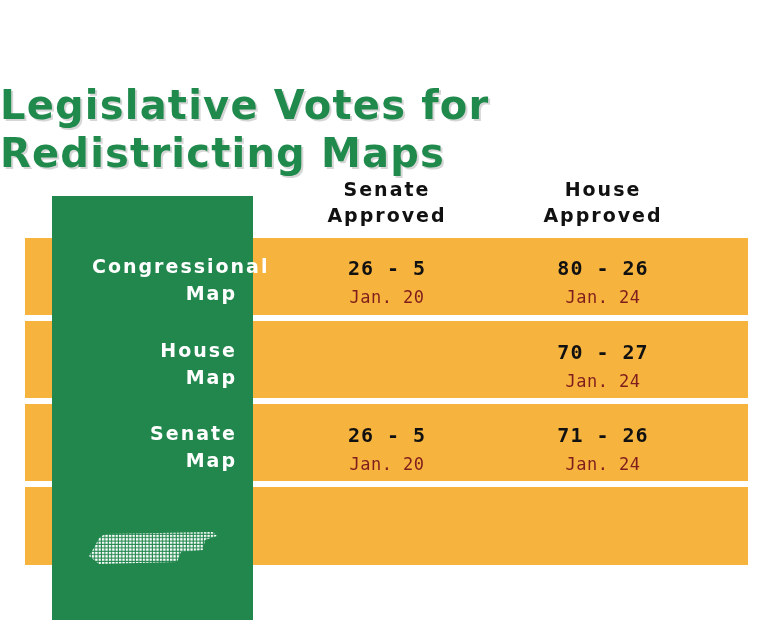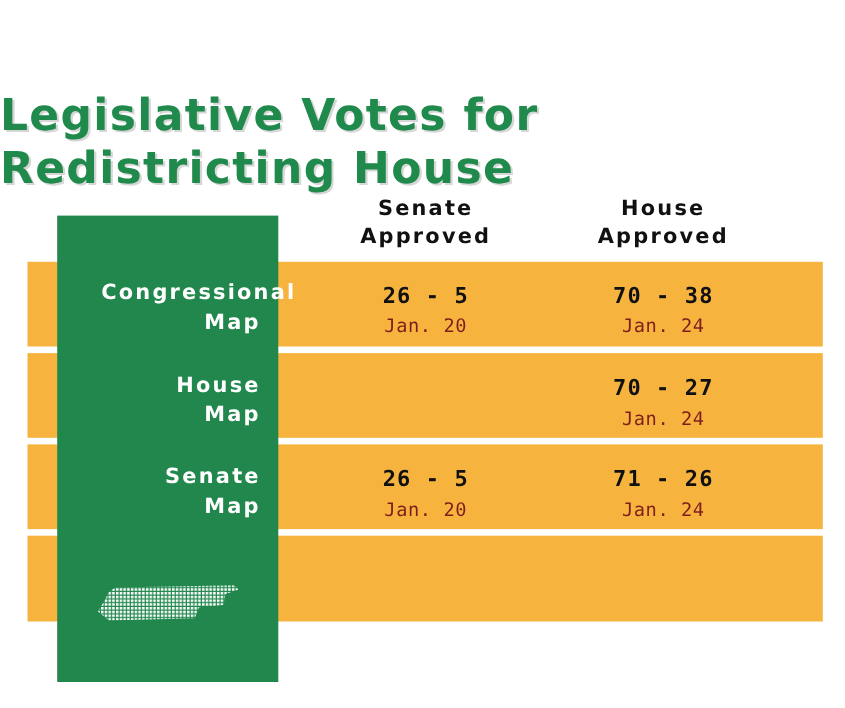--- a/index.html
+++ b/index.html
@@ -145,21 +145,21 @@
   .wordmark .think { font-weight: normal; }
   .wordmark .tenn  { font-weight: bold; }
 </style>
 </head>
 <body>
 
 <div id="infographic">
 
   <div class="title">
     <span class="title-line">Legislative Votes for</span>
-    <span class="title-line">Redistricting House</span>
+    <span class="title-line">Redistricting Maps</span>
   </div>
 
   <div class="col-head senate">
     <span>Senate</span>
     <span>Approved</span>
   </div>
   <div class="col-head house">
     <span>House</span>
     <span>Approved</span>
   </div>
@@ -173,21 +173,21 @@
 
   <div class="row-label r1">
     <span>Congressional</span>
     <span>Map</span>
   </div>
   <div class="cell senate r1">
     <span class="vote">26 - 5</span>
     <span class="date">Jan. 20</span>
   </div>
   <div class="cell house r1">
-    <span class="vote">70 - 38</span>
+    <span class="vote">80 - 26</span>
     <span class="date">Jan. 24</span>
   </div>
 
   <div class="row-label r2">
     <span>House</span>
     <span>Map</span>
   </div>
   <div class="cell house r2">
     <span class="vote">70 - 27</span>
     <span class="date">Jan. 24</span>

